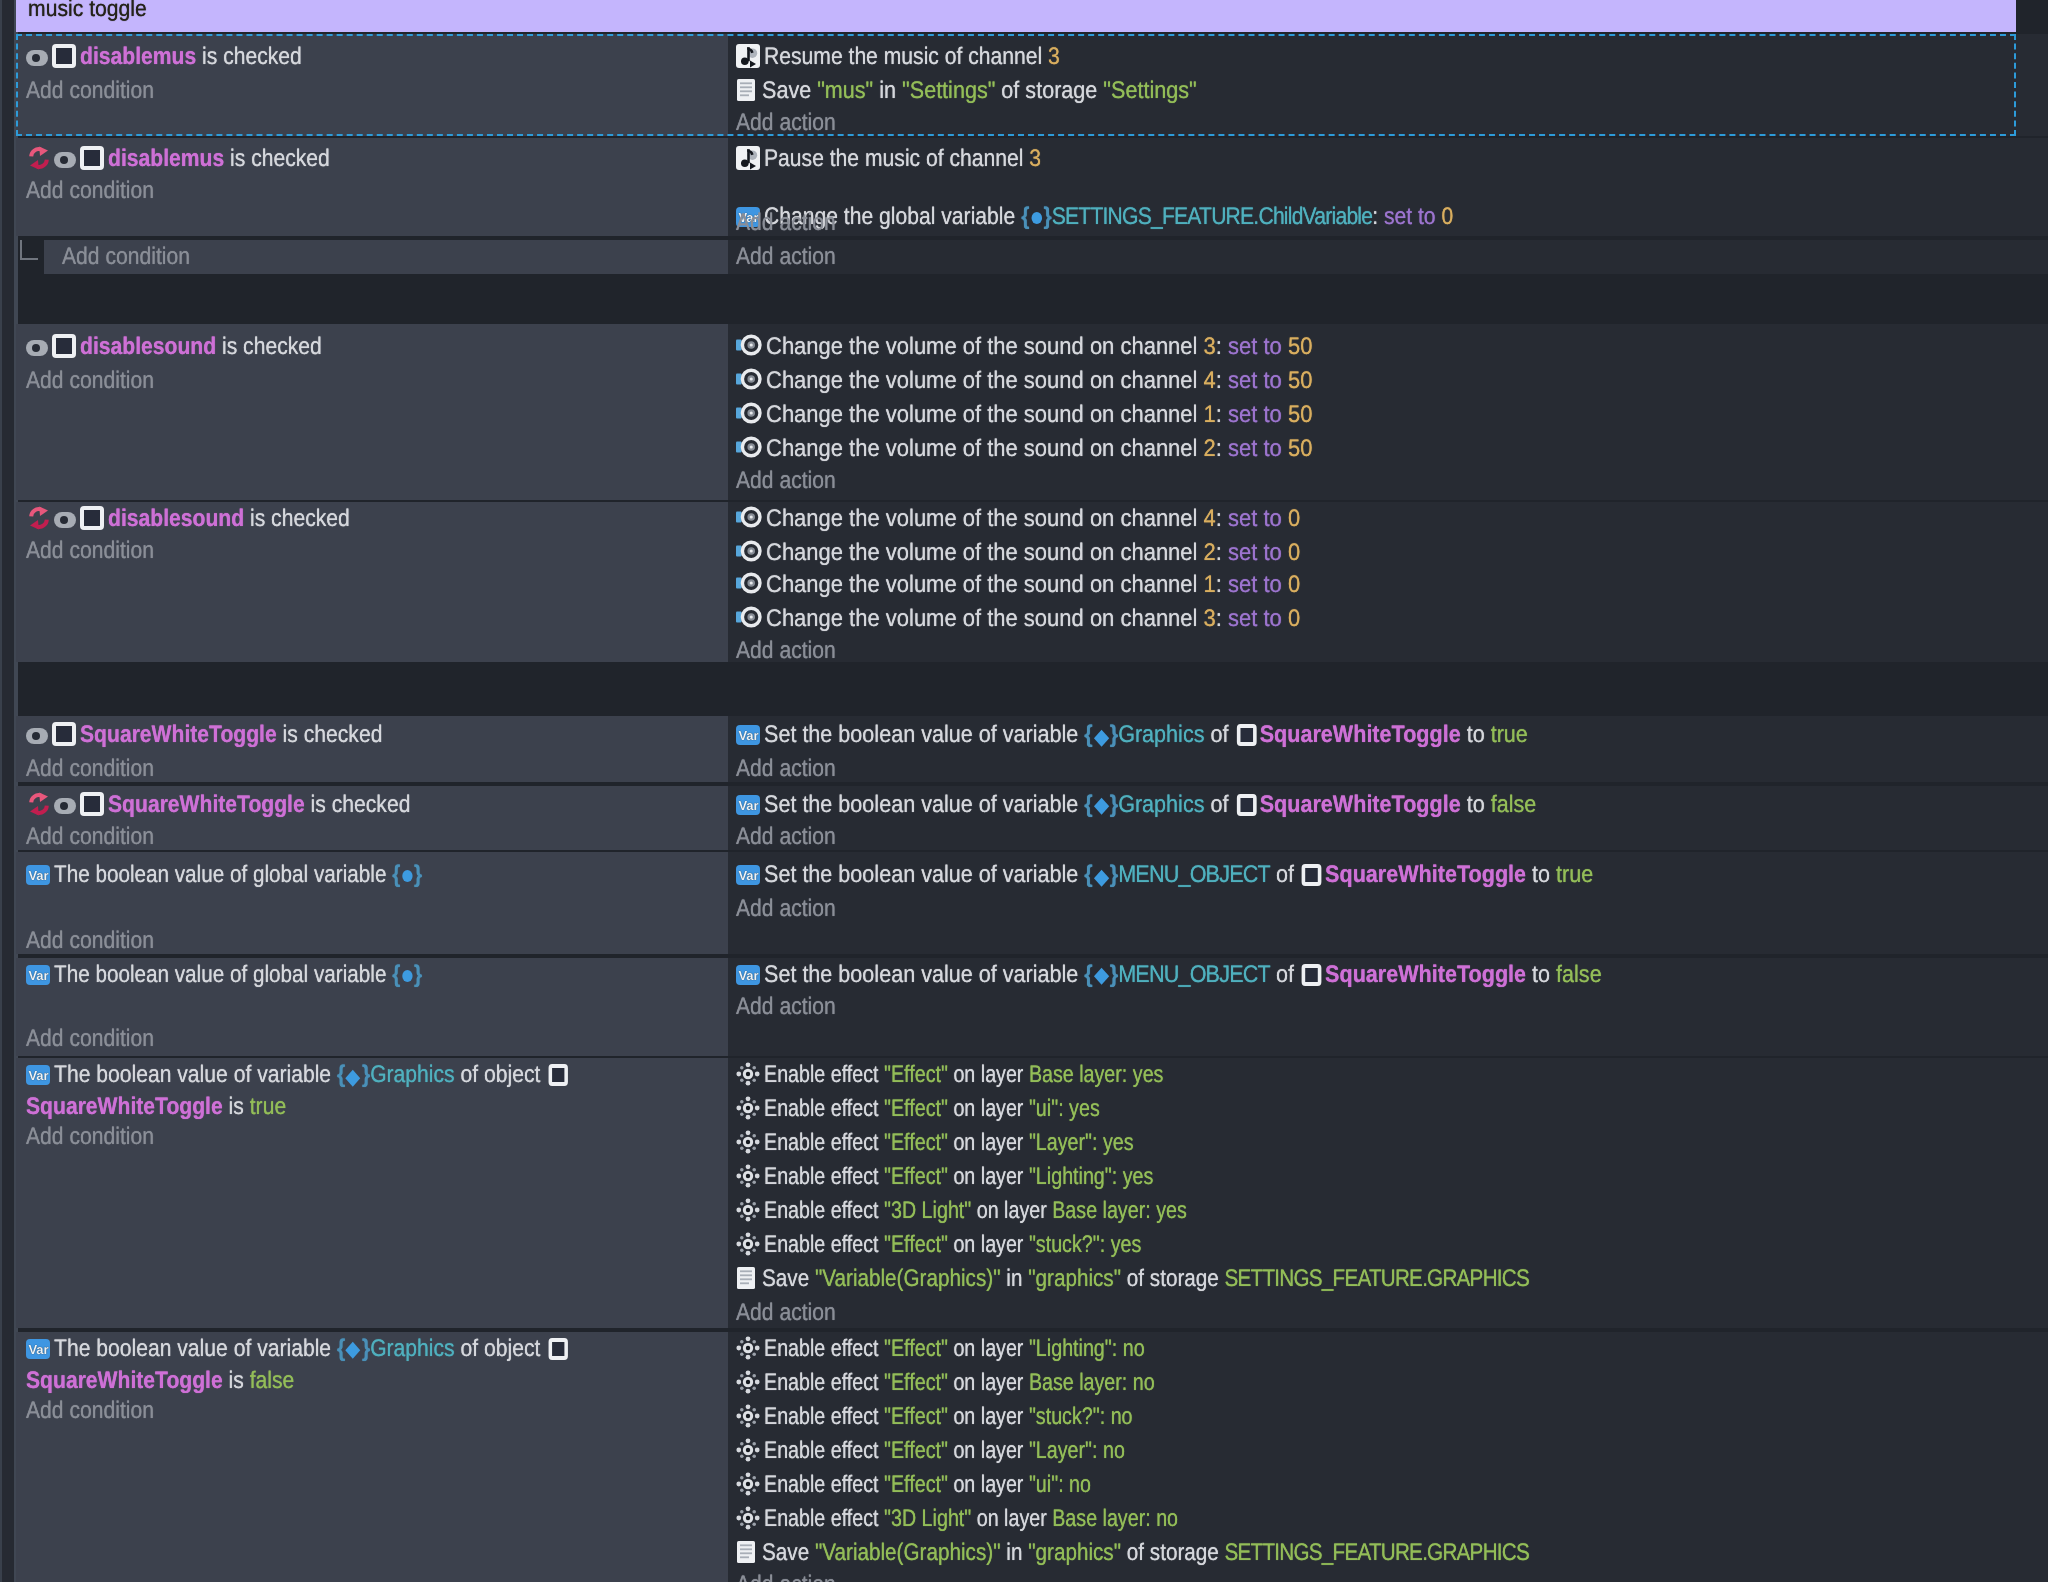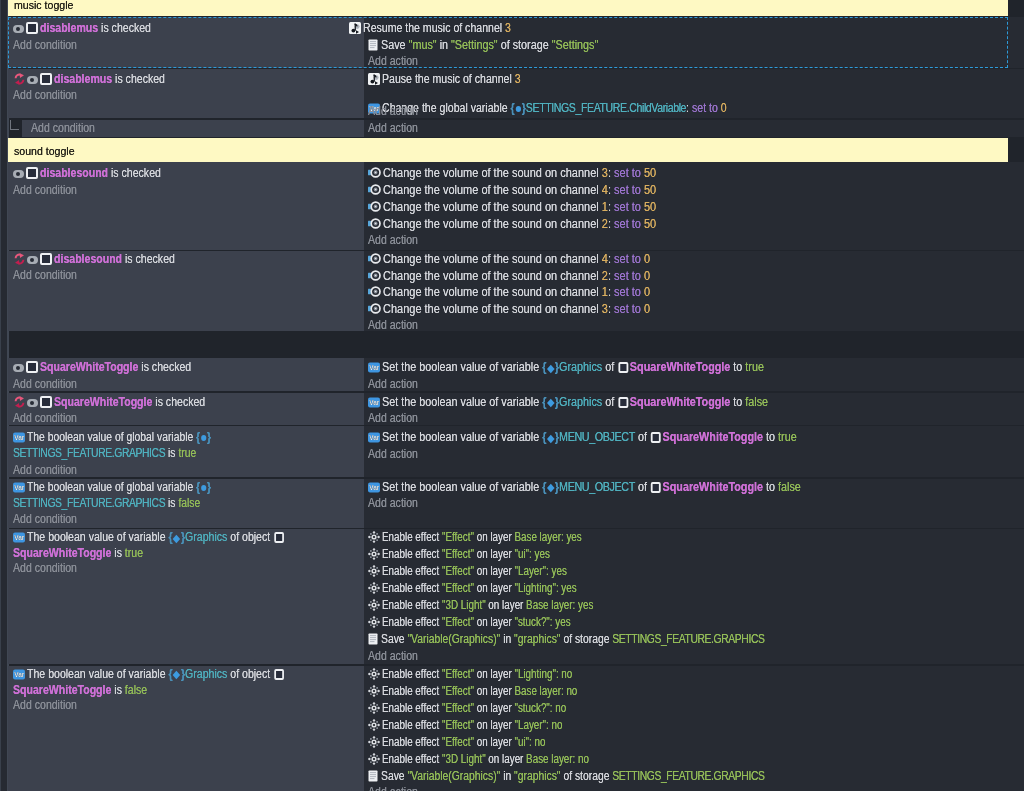--- a/index.html
+++ b/index.html
@@ -1,19 +1,19 @@
 <!DOCTYPE html>
 <html><head><meta charset="utf-8"><style>
 html,body{margin:0;padding:0;background:#20242B}
 #root{position:relative;width:1024px;height:791px;overflow:hidden;background:#20242B;
  font-family:"Liberation Sans",sans-serif;font-size:12px}
 .strip0{position:absolute;left:0;top:0;width:7px;height:791px;background:#262A32}
 .strip1{position:absolute;left:0;top:0;width:1px;height:791px;background:#39404B}
 .gline{position:absolute;left:7px;top:0;width:1.5px;height:791px;background:#404753}
-.bar{position:absolute;left:8px;width:1000px;height:24px;background:#fef9c3;color:#25231A;text-shadow:0 0 0.45px;
+.bar{position:absolute;left:8px;width:1000px;height:24px;background:#c4b5fd;color:#25231A;text-shadow:0 0 0.45px;
  font-size:11.5px;padding:3px 0 0 6px;line-height:21px;box-sizing:border-box}
 .bar .t{transform:scaleX(0.92) !important}
 .bar .t, .ln .t{display:inline-block;transform:scaleX(0.88);transform-origin:0 50%}
 .ln .t.s92{transform:scaleX(0.916)} .ln .t.s82{transform:scaleX(0.82)}
 .ln .t.s86{transform:scaleX(0.862)} .ln .t.s90{transform:scaleX(0.899)}
 .cnd{position:absolute;left:8px;width:356px;background:#3C414D}
 .act{position:absolute;left:364px;width:660px;background:#272B33}
 .sel{position:absolute;left:8px;width:1000px;top:17px;height:51px;border:1px dashed #2D9BD9;
  box-sizing:border-box;z-index:5}
 .ln{position:absolute;height:16px;line-height:16px;white-space:nowrap;z-index:3;text-shadow:0 0 0.45px}
@@ -51,21 +51,20 @@
     <div class="act" style="top:426px;height:51px"></div>
     <div class="cnd" style="top:478.5px;height:49.5px"></div>
     <div class="act" style="top:478.5px;height:49.5px"></div>
     <div class="cnd" style="top:529px;height:135px"></div>
     <div class="act" style="top:529px;height:135px"></div>
     <div class="cnd" style="top:665.5px;height:126px"></div>
     <div class="act" style="top:665.5px;height:126px"></div>
     <div class="cnd" style="left:21.5px;width:342.5px;top:119.5px;height:17px"></div>
     <div class="act" style="top:119.5px;height:17px"></div>
 <div class="bar" style="top:0;height:16px;padding-top:0;line-height:11px"><span class="t">music toggle</span></div>
-    <div class="bar" style="top:137.5px"><span class="t">sound toggle</span></div>
 <div class="sel"></div>
 <div class="conn" style="left:9.5px;top:119.5px;width:1.5px;height:10px"></div>
 <div class="conn" style="left:9.5px;top:128.5px;width:9px;height:1.5px"></div>
 <div class="ln" style="left:13px;top:20px"><span class="i-eye"></span><span class="i-cb"></span><span class="t"><span class="ob">disablemus</span><span class="w"> is checked</span></span></div>
     <div class="ln" style="left:12.5px;top:36.5px"><span class="t"><span class="g">Add condition</span></span></div>
     <div class="ln" style="left:14px;top:70.5px"><svg class="ic" width="11" height="12" viewBox="0 0 11 12" style="margin-right:2px">
         <path d="M1.6 5.2 A3.8 3.8 0 0 1 6.4 1.7" stroke="#E8577C" stroke-width="2" fill="none"></path>
         <path d="M5.6 0.2 L10 2.2 L6 5 Z" fill="#E8577C"></path>
         <path d="M9.4 6.8 A3.8 3.8 0 0 1 4.6 10.3" stroke="#C21E4F" stroke-width="2" fill="none"></path>
         <path d="M5.4 11.8 L1 9.8 L5 7 Z" fill="#C21E4F"></path>
@@ -87,41 +86,39 @@
         <path d="M1.6 5.2 A3.8 3.8 0 0 1 6.4 1.7" stroke="#E8577C" stroke-width="2" fill="none"></path>
         <path d="M5.6 0.2 L10 2.2 L6 5 Z" fill="#E8577C"></path>
         <path d="M9.4 6.8 A3.8 3.8 0 0 1 4.6 10.3" stroke="#C21E4F" stroke-width="2" fill="none"></path>
         <path d="M5.4 11.8 L1 9.8 L5 7 Z" fill="#C21E4F"></path>
       </svg><span class="i-eye"></span><span class="i-cb"></span><span class="t"><span class="ob">SquareWhiteToggle</span><span class="w"> is checked</span></span></div>
     <div class="ln" style="left:12.5px;top:410px"><span class="t"><span class="g">Add condition</span></span></div>
     <div class="ln" style="left:13px;top:429px"><svg class="ic" width="12" height="11" viewBox="0 0 12 11" style="margin-right:2px">
         <rect x="0" y="0.5" width="12" height="10" rx="2" fill="#3E96E2"></rect>
         <text x="1.2" y="8" font-family="Liberation Sans" font-size="6.5" font-weight="bold" fill="#EAF4FC">Var</text>
       </svg><span class="t s86"><span class="w">The boolean value of global variable </span><span class="br">{</span><span class="odot"></span><span class="br">}</span></span></div>
-    <div class="ln" style="left:13px;top:445px"><span class="t s86"><span class="tlc">SETTINGS_FEATURE.GRAPHICS</span><span class="w"> is </span><span class="gr">true</span></span></div>
     <div class="ln" style="left:12.5px;top:461.5px"><span class="t"><span class="g">Add condition</span></span></div>
     <div class="ln" style="left:13px;top:478.5px"><svg class="ic" width="12" height="11" viewBox="0 0 12 11" style="margin-right:2px">
         <rect x="0" y="0.5" width="12" height="10" rx="2" fill="#3E96E2"></rect>
         <text x="1.2" y="8" font-family="Liberation Sans" font-size="6.5" font-weight="bold" fill="#EAF4FC">Var</text>
       </svg><span class="t s86"><span class="w">The boolean value of global variable </span><span class="br">{</span><span class="odot"></span><span class="br">}</span></span></div>
-    <div class="ln" style="left:13px;top:494.5px"><span class="t s86"><span class="tlc">SETTINGS_FEATURE.GRAPHICS</span><span class="w"> is </span><span class="gr">false</span></span></div>
     <div class="ln" style="left:12.5px;top:510.5px"><span class="t"><span class="g">Add condition</span></span></div>
     <div class="ln" style="left:13px;top:529px"><svg class="ic" width="12" height="11" viewBox="0 0 12 11" style="margin-right:2px">
         <rect x="0" y="0.5" width="12" height="10" rx="2" fill="#3E96E2"></rect>
         <text x="1.2" y="8" font-family="Liberation Sans" font-size="6.5" font-weight="bold" fill="#EAF4FC">Var</text>
       </svg><span class="t"><span class="w">The boolean value of variable </span><span class="br">{</span><span class="odia"></span><span class="br">}</span><span class="tl">Graphics</span><span class="w"> of object </span><span class="i-cbi"></span></span></div>
     <div class="ln" style="left:13px;top:545px"><span class="t"><span class="ob">SquareWhiteToggle</span><span class="w"> is </span><span class="gr">true</span></span></div>
     <div class="ln" style="left:12.5px;top:560px"><span class="t"><span class="g">Add condition</span></span></div>
     <div class="ln" style="left:13px;top:665.5px"><svg class="ic" width="12" height="11" viewBox="0 0 12 11" style="margin-right:2px">
         <rect x="0" y="0.5" width="12" height="10" rx="2" fill="#3E96E2"></rect>
         <text x="1.2" y="8" font-family="Liberation Sans" font-size="6.5" font-weight="bold" fill="#EAF4FC">Var</text>
       </svg><span class="t"><span class="w">The boolean value of variable </span><span class="br">{</span><span class="odia"></span><span class="br">}</span><span class="tl">Graphics</span><span class="w"> of object </span><span class="i-cbi"></span></span></div>
     <div class="ln" style="left:13px;top:681.5px"><span class="t"><span class="ob">SquareWhiteToggle</span><span class="w"> is </span><span class="gr">false</span></span></div>
     <div class="ln" style="left:12.5px;top:697px"><span class="t"><span class="g">Add condition</span></span></div>
-    <div class="ln" style="left:349px;top:20px"><svg class="ic" width="12" height="12" viewBox="0 0 12 12" style="margin-right:2px">
+    <div class="ln" style="left:368px;top:20px"><svg class="ic" width="12" height="12" viewBox="0 0 12 12" style="margin-right:2px">
         <rect x="0" y="0" width="12" height="12" rx="1.5" fill="#F0F2F4"></rect>
         <circle cx="8.2" cy="4.6" r="2.4" fill="#AEB4BC"></circle>
         <rect x="5.6" y="1.6" width="1.3" height="7" fill="#14181E"></rect>
         <path d="M5.6 1.6 q2.8 0.4 3.2 2.6 l-1.3 0.4 q-0.3 -1.6 -1.9 -1.7 Z" fill="#14181E"></path>
         <circle cx="4.4" cy="8.6" r="1.9" fill="#14181E"></circle>
         <path d="M7 8.2 l3 1.8 l-3 1.8 Z" fill="#14181E"></path>
       </svg><span class="t"><span class="w">Resume the music of channel </span><span class="gd">3</span></span></div>
     <div class="ln" style="left:368px;top:36.5px"><svg class="ic" width="10" height="12" viewBox="0 0 10 12" style="margin-right:3px">
         <rect x="0.5" y="0.5" width="9" height="11" rx="0.8" fill="#EEF0F3"></rect>
         <rect x="2" y="2.2" width="6" height="0.9" fill="#A8AEB7"></rect>

